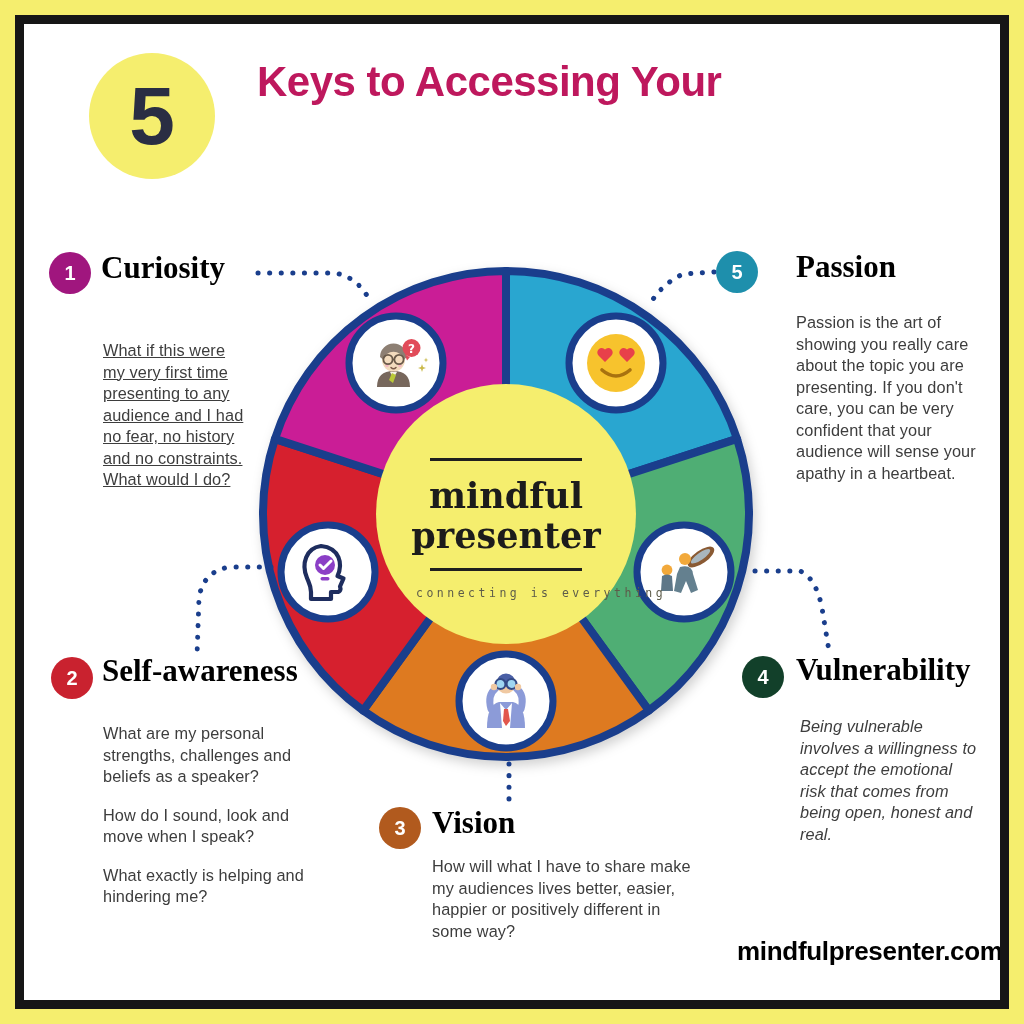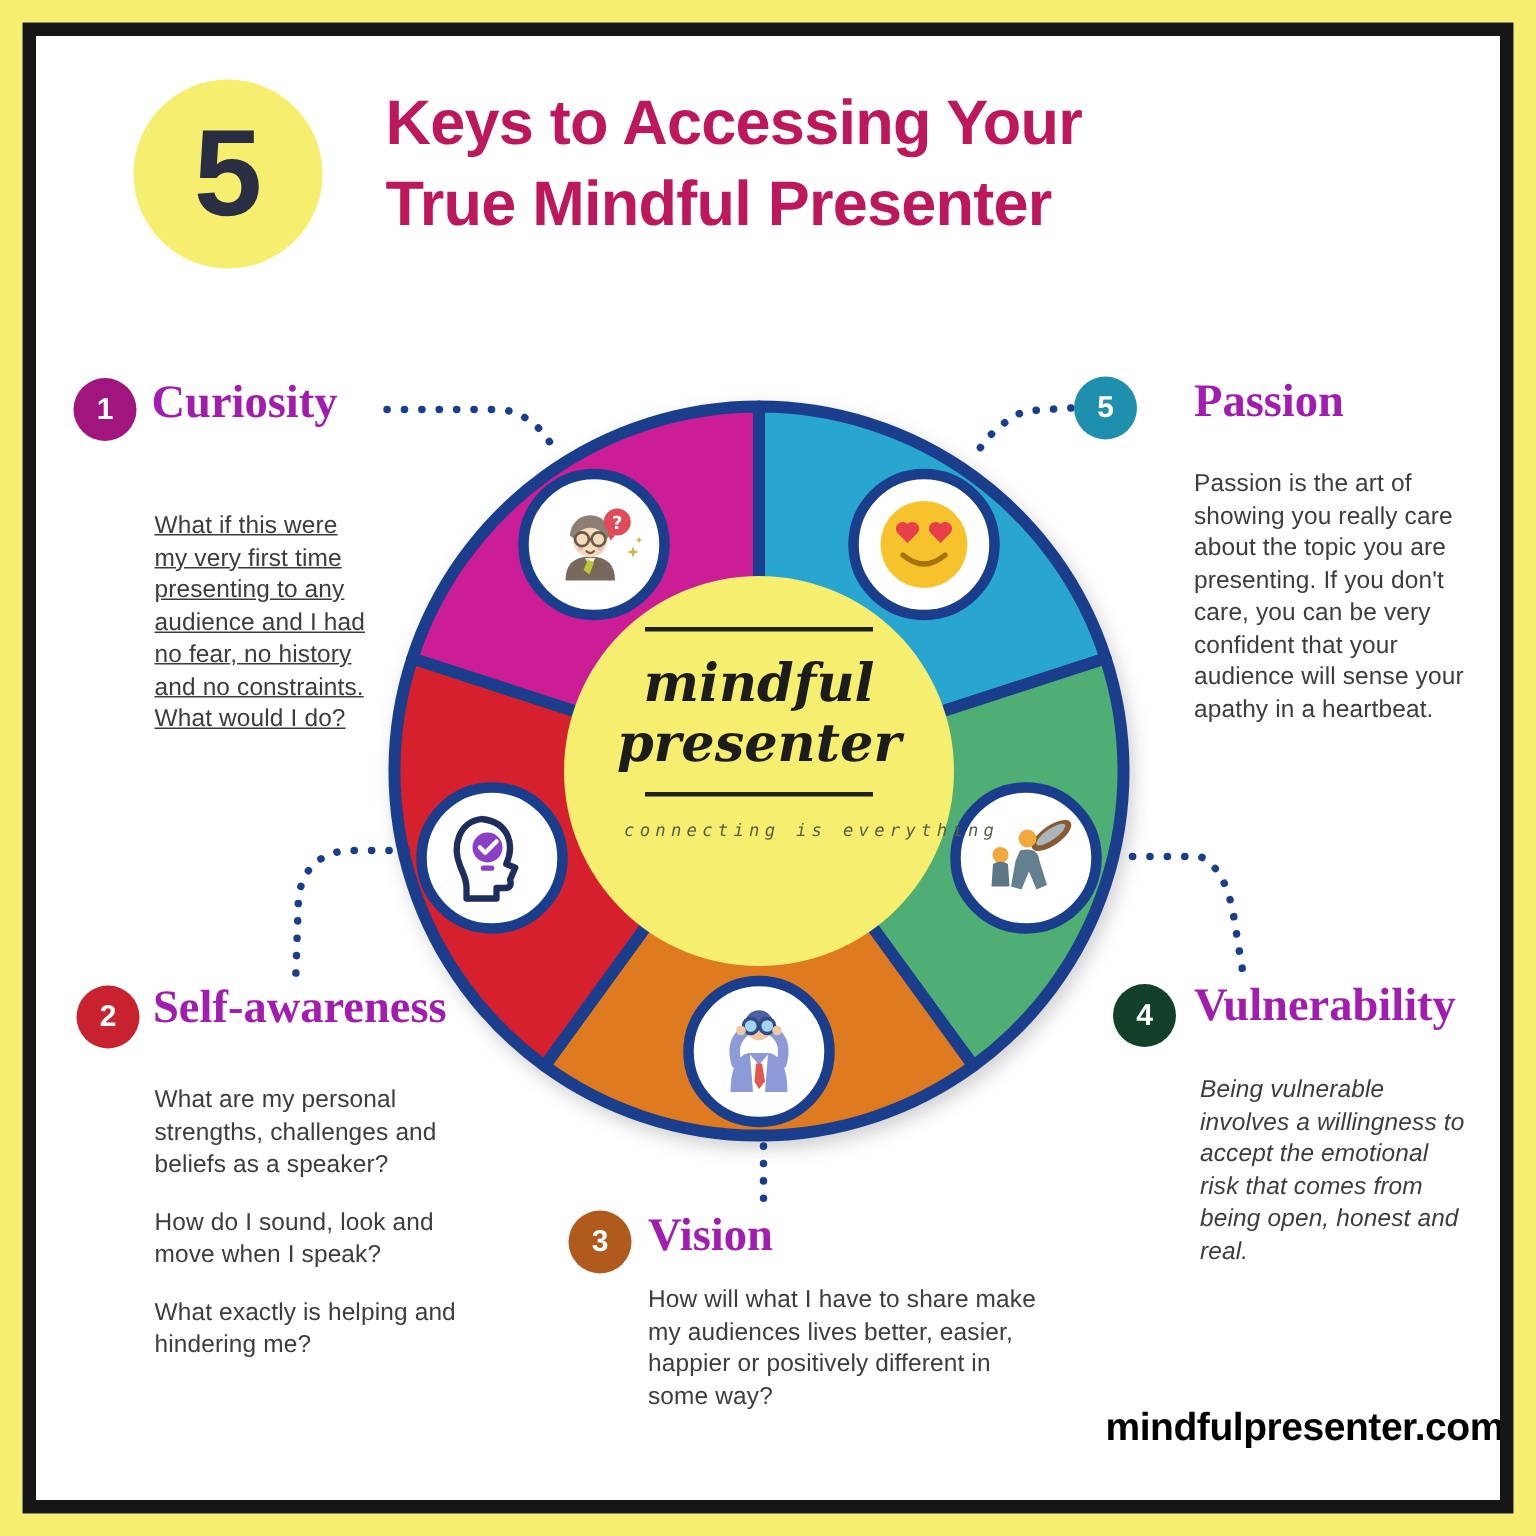--- a/index.html
+++ b/index.html
@@ -14,33 +14,33 @@
     display:flex;align-items:center;justify-content:center;}
   .count-circle span{font-size:82px;font-weight:700;color:#2a2e43;line-height:1;}
   .title{position:absolute;left:257px;top:55px;margin:0;font-size:42px;line-height:54px;
     font-weight:700;color:#be185d;letter-spacing:-0.5px;}
 
   
   .wheel{position:absolute;left:226px;top:234px;filter:drop-shadow(3px 5px 6px rgba(0,0,0,0.18));}
   .connectors{position:absolute;left:0;top:0;z-index:2;pointer-events:none;}
 
   
-  .logo{position:absolute;left:377px;top:418px;width:258px;text-align:center;z-index:3;font-style:italic;}
+  .logo{position:absolute;left:377px;top:458px;width:258px;text-align:center;z-index:3;}
   .logo .rule{width:152px;height:3px;background:#1f1f1f;margin:0 auto;}
   .logo-text{font-family:"DejaVu Serif","Liberation Serif",serif;font-weight:700;font-size:35px;
     line-height:40px;color:#1c1c1c;margin:15px 0 12px;}
   .tagline{margin-top:15px;font-family:"DejaVu Sans Mono","Liberation Mono",monospace;
     font-size:11.5px;letter-spacing:3.5px;color:#5d5c4a;white-space:nowrap;margin-left:39px;}
 
   
   .badge{position:absolute;width:42px;height:42px;border-radius:50%;display:flex;
     align-items:center;justify-content:center;z-index:4;}
   .badge span{color:#ffffff;font-weight:700;font-size:20px;}
   .key-title{position:absolute;margin:0;font-family:"Liberation Serif","DejaVu Serif",serif;
-    font-weight:700;font-size:31px;color:#a21caf;z-index:4;white-space:nowrap;}
+    font-weight:700;font-size:31px;color:#000000;z-index:4;white-space:nowrap;}
   .key-body{position:absolute;font-size:16.3px;line-height:21.5px;color:#3d3d3d;
     letter-spacing:0.1px;z-index:4;}
   .key-body p{margin:0 0 17px 0;}
   .key-body p:last-child{margin-bottom:0;}
 
   .footer{position:absolute;left:737px;top:936px;font-size:26px;font-weight:700;
     color:#000000;letter-spacing:-0.3px;}
 </style>
 </head>
 <body>
@@ -53,21 +53,21 @@
       <path d="M714,272 L683,274 Q660,285 649,306" stroke="#1A3E8C"></path>
       <path d="M271,567 H230 Q203,571 199,598 L197,656" stroke="#1A3E8C"></path>
       <path d="M755,571 H800 Q816,578 822,608 L829,651" stroke="#1A3E8C"></path>
       <path d="M509,764 V806" stroke="#1A3E8C"></path>
     </g>
   </svg>
 
   <div class="count-circle" style="background-color: rgb(245, 238, 110);">
     <span>5</span>
   </div>
-  <h1 class="title"><span>Keys to Accessing Your</span><br><span>True Mindful Presenter</span></h1>
+  <h1 class="title"><span>Keys to Accessing Your</span><br></h1>
 
   <svg class="wheel" width="560" height="560" viewBox="-280 -280 560 560">
     <g stroke-width="8" stroke-linejoin="round" stroke="#1A3E8C">
       <path d="M0,0 L0,-243 A243,243 0 0 1 231.1,-75.1 Z" fill="#29A6D0"></path>
       <path d="M0,0 L231.1,-75.1 A243,243 0 0 1 142.9,196.6 Z" fill="#4FAE74"></path>
       <path d="M0,0 L142.9,196.6 A243,243 0 0 1 -142.9,196.6 Z" fill="#DE7A20"></path>
       <path d="M0,0 L-142.9,196.6 A243,243 0 0 1 -231.1,-75.1 Z" fill="#D6202E"></path>
       <path d="M0,0 L-231.1,-75.1 A243,243 0 0 1 0,-243 Z" fill="#CA1D96"></path>
     </g>
     <circle r="130" fill="#F5EE6E"></circle>

